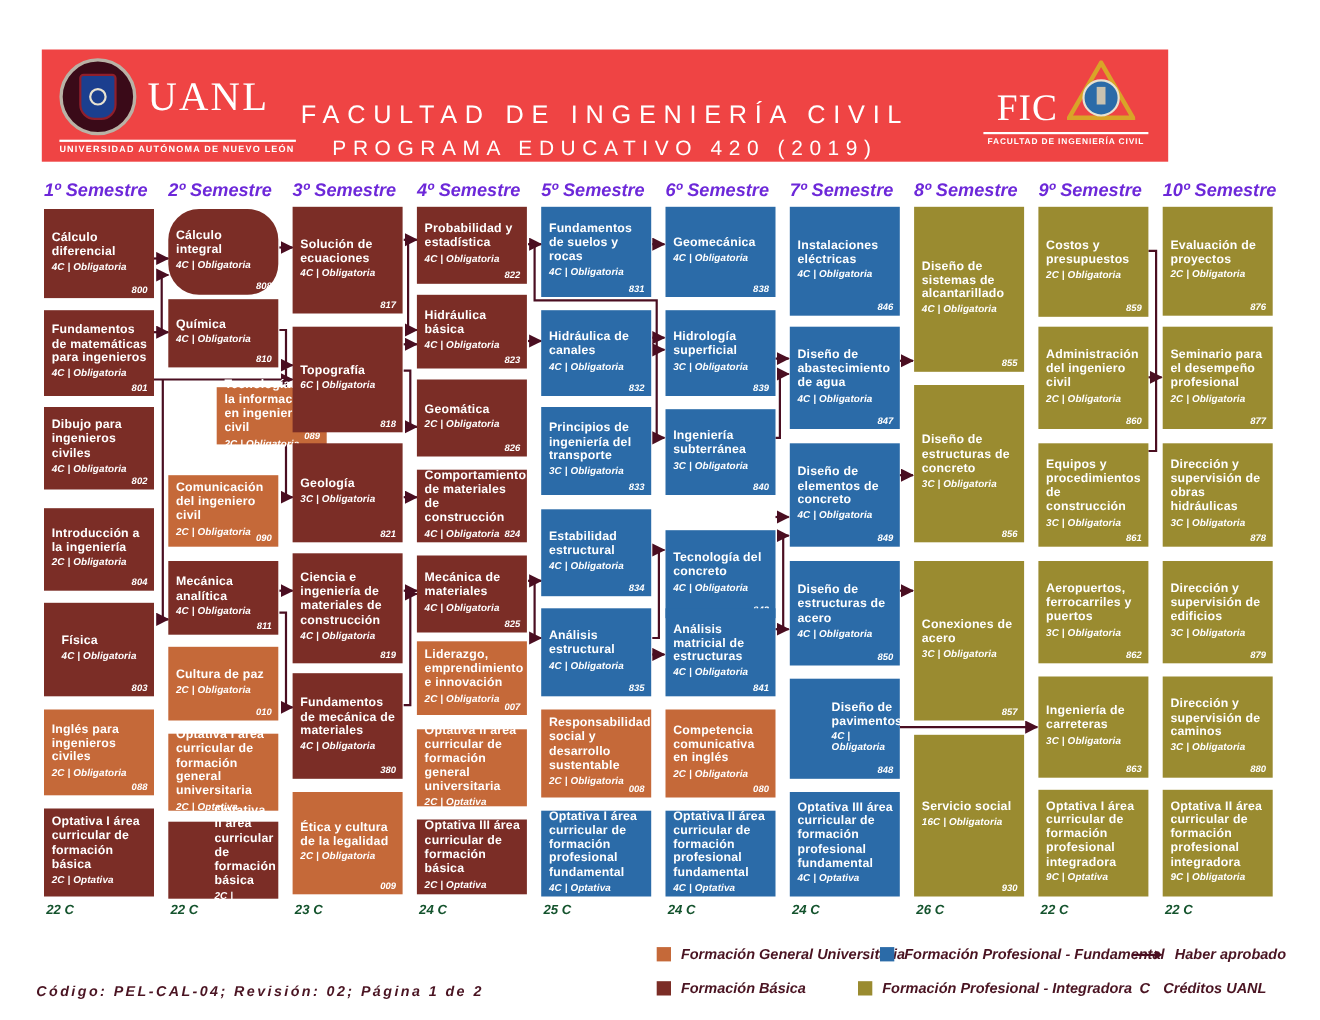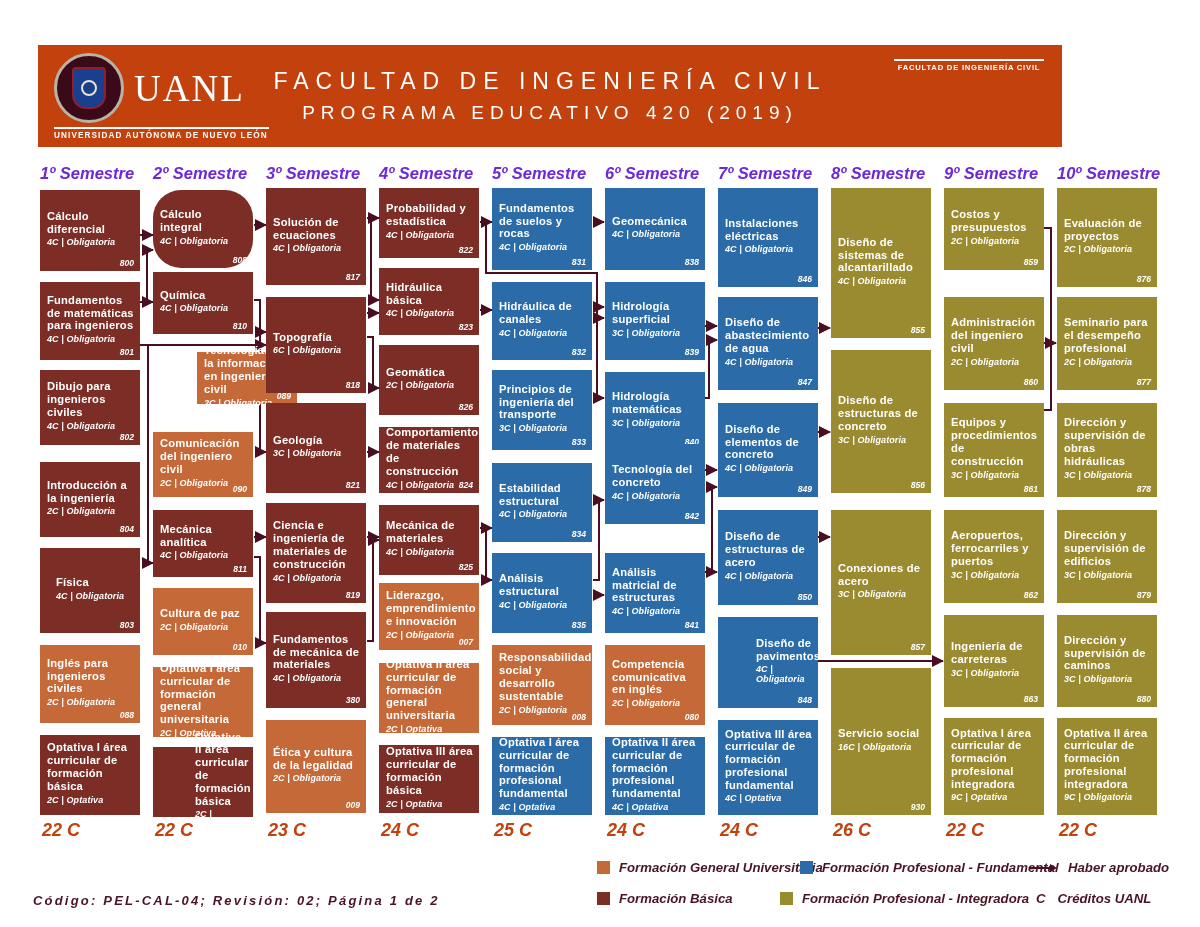--- a/index.html
+++ b/index.html
@@ -1,20 +1,20 @@
 <!DOCTYPE html>
 <html><head>
 <meta charset="utf-8">
 <style>
   html,body{margin:0;padding:0;background:#ffffff;}
   .page{position:relative;width:1200px;height:927px;background:#ffffff;overflow:hidden;
         font-family:"Liberation Sans",sans-serif;}
   
-  .band{position:absolute;left:38px;top:45px;width:1024px;height:102px;background:#c2410c;
-        display:flex;align-items:center;}
+  .band{position:absolute;left:38px;top:45px;width:1024px;height:102px;background:#ef4444;
+        display:flex;align-items:flex-end;}
   .uanl-logo{position:absolute;left:16px;top:8px;width:215px;height:86px;color:#fff;}
   .uanl-row{display:flex;align-items:center;}
   .seal{width:64px;height:64px;border-radius:50%;background:#3a0a18;border:3px solid #b9b2a6;
         display:flex;align-items:center;justify-content:center;flex:0 0 auto;}
   .shield{width:30px;height:38px;background:#1b3f8f;border:2px solid #8f1f2c;
           border-radius:4px 4px 14px 14px;display:flex;align-items:center;justify-content:center;}
   .shield-dot{width:12px;height:12px;border-radius:50%;border:2px solid #e8e2d0;}
   .uanl-word{font-family:"Liberation Serif",serif;font-size:37px;letter-spacing:2px;color:#fff;
              margin-left:10px;line-height:1;}
   .uanl-sub{border-top:2px solid #fff;margin-top:4px;padding-top:2px;font-size:8.2px;
@@ -34,21 +34,21 @@
   .course{position:absolute;width:100px;box-sizing:border-box;color:#fff;
           display:flex;flex-direction:column;justify-content:center;
           padding:5px 6px 9px 7px;}
   .course .title{font-size:11.2px;font-weight:bold;line-height:1.14;letter-spacing:0.2px;}
   .course .credits{font-size:9px;font-style:italic;font-weight:bold;margin-top:2px;letter-spacing:0.1px;}
   .course .code{position:absolute;right:6px;bottom:3px;font-size:8.6px;font-style:italic;font-weight:bold;}
   .c-basica{background:#7b2d26;}
   .c-general{background:#c56939;}
   .c-fundamental{background:#2b6ba8;}
   .c-integradora{background:#9a8b30;}
-  .total{position:absolute;font-size:18px;font-style:italic;font-weight:600;color:#c2410c;}
+  .total{position:absolute;font-size:12px;font-style:italic;font-weight:600;color:#14532d;}
   svg.links{position:absolute;left:0;top:0;pointer-events:none;}
   
   .legend-item{position:absolute;display:flex;align-items:center;}
   .legend-sq{width:13px;height:13px;margin-right:9px;flex:0 0 auto;}
   .legend-label{font-size:13.2px;font-style:italic;font-weight:600;color:#4a1422;white-space:nowrap;}
   .legend-sym{font-size:13.2px;font-style:italic;font-weight:600;color:#4a1422;margin-right:12px;}
   .code-line{position:absolute;left:33px;top:893px;font-size:13px;font-style:italic;font-weight:600;
              letter-spacing:2.2px;color:#4a1422;white-space:nowrap;}
 </style>
 </head>
@@ -66,20 +66,30 @@
         </div>
         <div class="uanl-word">UANL</div>
       </div>
       <div class="uanl-sub">UNIVERSIDAD AUTÓNOMA DE NUEVO LEÓN</div>
     </div>
     <div class="head-titles">
       <div class="ht1">FACULTAD DE INGENIERÍA CIVIL</div>
       <div class="ht2">PROGRAMA EDUCATIVO 420 (2019)</div>
     </div>
     <div class="fic-logo">
+      <div class="fic-row">
+        <div class="fic-word">FIC</div>
+        <div class="fic-emblem">
+          <svg width="62" height="56" viewBox="0 0 62 56">
+            <polygon points="31,2 60,52 2,52" fill="none" stroke="#d9a428" stroke-width="4"></polygon>
+            <circle cx="31" cy="34" r="16" fill="#2b6ba8" stroke="#e8e2d0" stroke-width="2"></circle>
+            <rect x="27" y="24" width="8" height="16" fill="#c9c2b0"></rect>
+          </svg>
+        </div>
+      </div>
       <div class="fic-sub">FACULTAD DE INGENIERÍA CIVIL</div>
     </div>
   </div>
 
   <div class="chart" id="chart">
     <svg class="links" id="links" width="1200" height="927">
       <defs>
         <marker id="arrowhead" markerWidth="7" markerHeight="7" refX="5.5" refY="3" orient="auto">
           <polygon points="0 0, 6 3, 0 6" fill="#4a0e21"></polygon>
         </marker>
@@ -312,25 +322,25 @@
         <div class="title">Geomecánica</div>
         <div class="credits">4C | Obligatoria</div>
         <div class="code">838</div>
       </div>
       <div class="course c-fundamental" style="left: 605px; top: 282px; height: 78px;">
         <div class="title">Hidrología superficial</div>
         <div class="credits">3C | Obligatoria</div>
         <div class="code">839</div>
       </div>
       <div class="course c-fundamental" style="left: 605px; top: 372px; height: 78px;">
-        <div class="title">Hidrología matemáticas</div>
+        <div class="title">Ingeniería subterránea</div>
         <div class="credits">3C | Obligatoria</div>
         <div class="code">840</div>
       </div>
-      <div class="course c-fundamental" style="left: 605px; top: 444px; height: 80px;">
+      <div class="course c-fundamental" style="left: 605px; top: 482px; height: 80px;">
         <div class="title">Tecnología del concreto</div>
         <div class="credits">4C | Obligatoria</div>
         <div class="code">842</div>
       </div>
       <div class="course c-fundamental" style="left: 605px; top: 553px; height: 80px;">
         <div class="title">Análisis matricial de estructuras</div>
         <div class="credits">4C | Obligatoria</div>
         <div class="code">841</div>
       </div>
       <div class="course c-general" style="left: 605px; top: 645px; height: 80px;">
@@ -390,21 +400,21 @@
         <div class="credits">3C | Obligatoria</div>
         <div class="code">857</div>
       </div>
       <div class="course c-integradora" style="left: 831px; top: 668px; height: 147px;">
         <div class="title">Servicio social</div>
         <div class="credits">16C | Obligatoria</div>
         <div class="code">930</div>
       </div>
       <div class="total" style="left: 833px; top: 820px;">26 C</div>
       <div class="sem-head" style="left: 944px; top: 164px;">9º Semestre</div>
-      <div class="course c-integradora" style="left: 944px; top: 188px; height: 82px;">
+      <div class="course c-integradora" style="left: 944px; top: 188px; height: 100px;">
         <div class="title">Costos y presupuestos</div>
         <div class="credits">2C | Obligatoria</div>
         <div class="code">859</div>
       </div>
       <div class="course c-integradora" style="left: 944px; top: 297px; height: 93px;">
         <div class="title">Administración del ingeniero civil</div>
         <div class="credits">2C | Obligatoria</div>
         <div class="code">860</div>
       </div>
       <div class="course c-integradora" style="left: 944px; top: 403px; height: 94px;">

